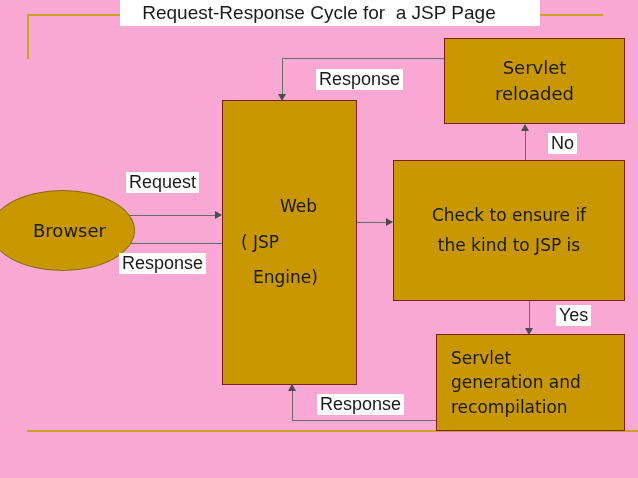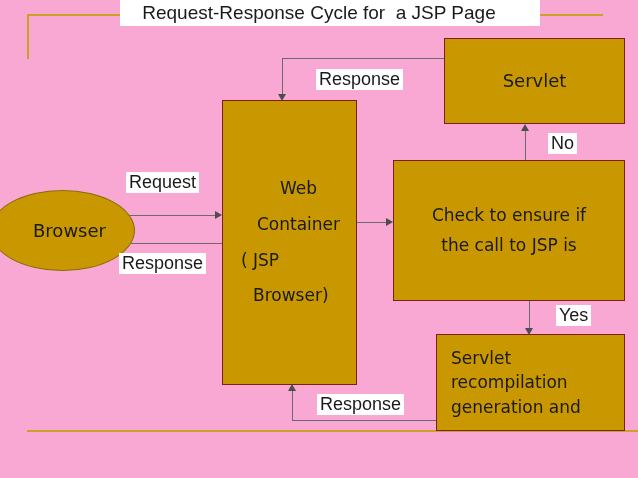--- a/index.html
+++ b/index.html
@@ -216,38 +216,38 @@
   <div class="arrowhead arrow-up" style="left:288px; top:384px;"></div>
 
   <div class="conn conn-v" style="left:525px; top:130px; height:30px;"></div>
   <div class="arrowhead arrow-up" style="left:521px; top:124px;"></div>
 
   <div class="conn conn-v" style="left:529px; top:301px; height:28px;"></div>
   <div class="arrowhead arrow-down" style="left:525px; top:328px;"></div>
 
   <div class="node-box" id="box-servlet-reloaded">
     <span>Servlet</span>
+    <span>reloaded</span>
   </div>
 
   <div class="node-box" id="box-check">
     <span>Check to ensure if</span>
-    <span>the call to JSP is</span>
+    <span>the kind to JSP is</span>
   </div>
 
   <div class="node-box" id="box-servlet-gen">
     <span>Servlet</span>
+    <span>generation and</span>
     <span>recompilation</span>
-    <span>generation and</span>
   </div>
 
   <div class="node-box" id="box-web-container">
     <span class="wc-line-1">Web</span>
-    <span class="wc-line-2">Container</span>
     <span class="wc-line-3">( JSP</span>
-    <span class="wc-line-4">Browser)</span>
+    <span class="wc-line-4">Engine)</span>
   </div>
 
   <div id="ellipse-browser">
     <span>Browser</span>
   </div>
 
   <div class="edge-label" style="left:126px; top:172px;">Request</div>
 
   <div class="edge-label" style="left:119px; top:253px;">Response</div>
 

